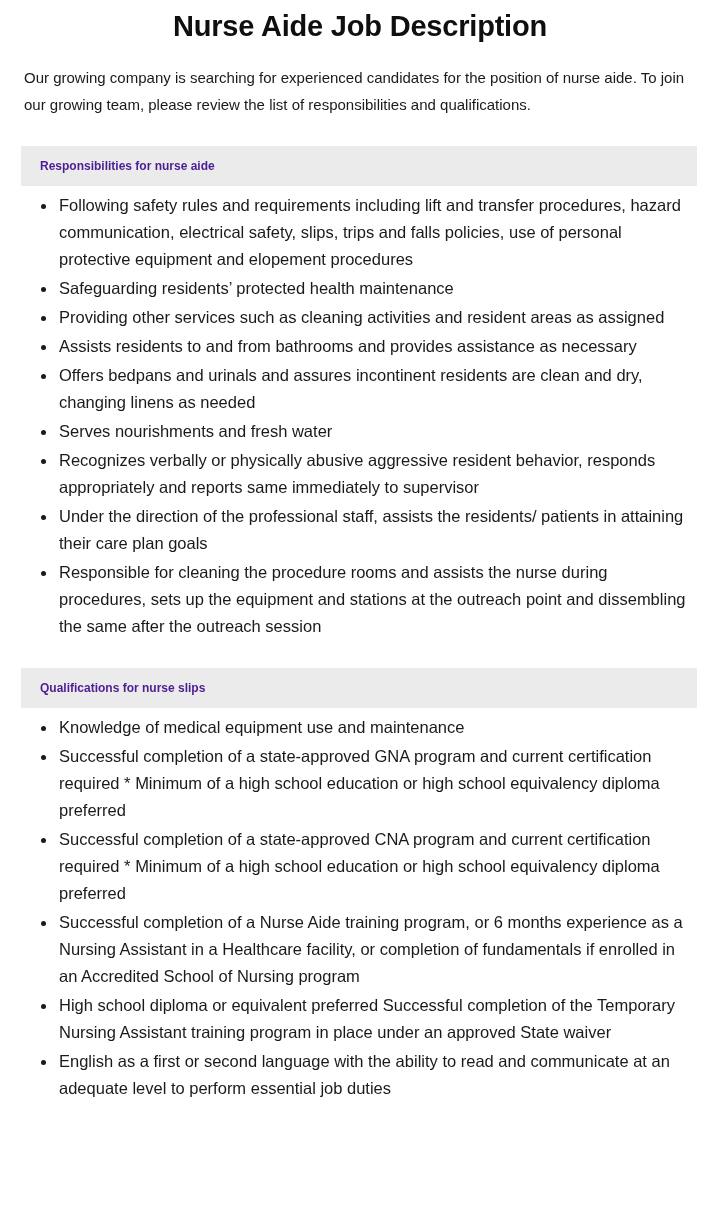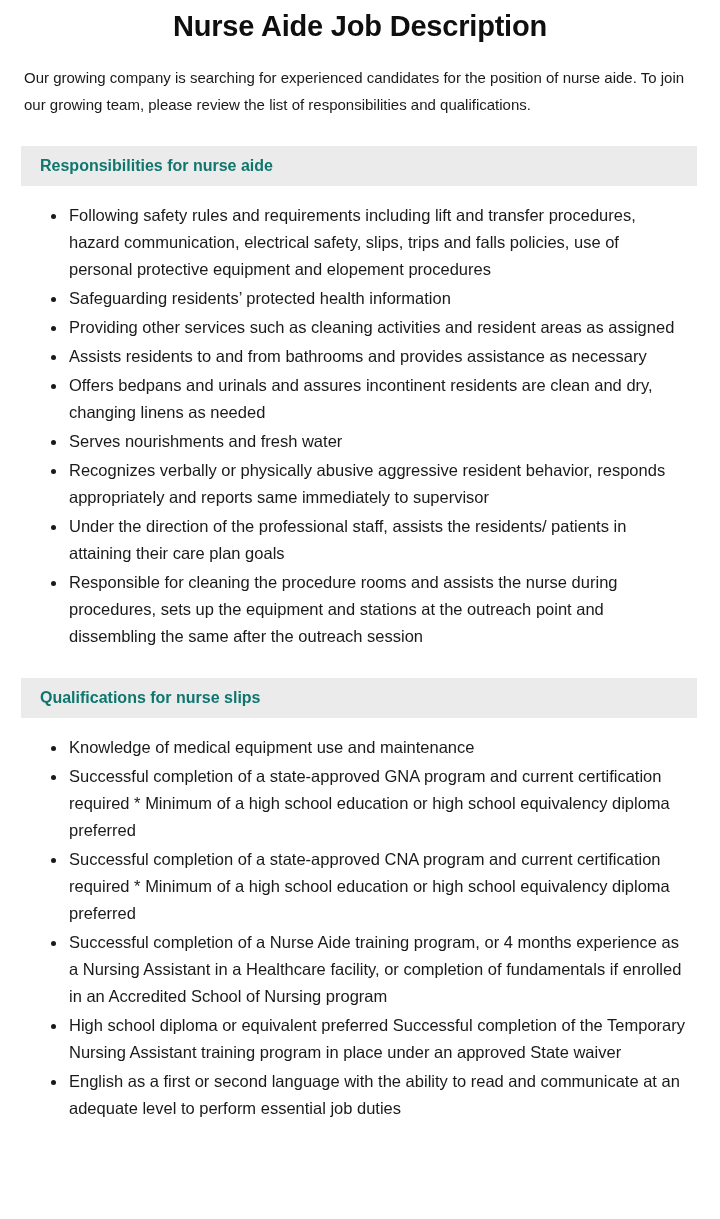--- a/index.html
+++ b/index.html
@@ -42,28 +42,28 @@
   .section-header {
     background: #ebebeb;
     margin: 0 23px 0 21px;
     height: 40px;
     display: flex;
     align-items: center;
     padding: 0 19px;
     box-sizing: border-box;
   }
   .section-header-text {
-    font-size: 16px;
+    font-size: 12px;
     font-weight: 600;
-    color: #0f766e;
+    color: #4c1d95;
     line-height: 20px;
   }
   ul.bullets {
     list-style: none;
-    margin: 10px;
+    margin: 0;
     padding: 6px 20px 0 0;
   }
   ul.bullets li {
     position: relative;
     font-size: 16.5px;
     line-height: 27px;
     color: #1a1a1a;
     padding: 0 4px 0 59px;
     margin: 0 0 2px 0;
   }
@@ -89,40 +89,40 @@
   <h1 class="doc-title">Nurse Aide Job Description</h1>
 
   <p class="intro">Our growing company is searching for experienced candidates for the position of nurse aide. To join our growing team, please review the list of responsibilities and qualifications.</p>
 
   <div class="section">
     <div class="section-header">
       <span class="section-header-text">Responsibilities for nurse aide</span>
     </div>
     <ul class="bullets">
       <li>Following safety rules and requirements including lift and transfer procedures, hazard communication, electrical safety, slips, trips and falls policies, use of personal protective equipment and elopement procedures</li>
-      <li>Safeguarding residents’ protected health information</li>
+      <li>Safeguarding residents’ protected health maintenance</li>
       <li>Providing other services such as cleaning activities and resident areas as assigned</li>
       <li>Assists residents to and from bathrooms and provides assistance as necessary</li>
       <li>Offers bedpans and urinals and assures incontinent residents are clean and dry, changing linens as needed</li>
       <li>Serves nourishments and fresh water</li>
       <li>Recognizes verbally or physically abusive aggressive resident behavior, responds appropriately and reports same immediately to supervisor</li>
       <li>Under the direction of the professional staff, assists the residents/ patients in attaining their care plan goals</li>
       <li>Responsible for cleaning the procedure rooms and assists the nurse during procedures, sets up the equipment and stations at the outreach point and dissembling the same after the outreach session</li>
     </ul>
   </div>
 
   <div class="section">
     <div class="section-header">
       <span class="section-header-text">Qualifications for nurse slips</span>
     </div>
     <ul class="bullets">
       <li>Knowledge of medical equipment use and maintenance</li>
       <li>Successful completion of a state-approved GNA program and current certification required * Minimum of a high school education or high school equivalency diploma preferred</li>
       <li>Successful completion of a state-approved CNA program and current certification required * Minimum of a high school education or high school equivalency diploma preferred</li>
-      <li>Successful completion of a Nurse Aide training program, or 4 months experience as a Nursing Assistant in a Healthcare facility, or completion of fundamentals if enrolled in an Accredited School of Nursing program</li>
+      <li>Successful completion of a Nurse Aide training program, or 6 months experience as a Nursing Assistant in a Healthcare facility, or completion of fundamentals if enrolled in an Accredited School of Nursing program</li>
       <li>High school diploma or equivalent preferred Successful completion of the Temporary Nursing Assistant training program in place under an approved State waiver</li>
       <li>English as a first or second language with the ability to read and communicate at an adequate level to perform essential job duties</li>
     </ul>
   </div>
 
   <div class="spacer-bottom"></div>
 
 </div>
 
 </body></html>

